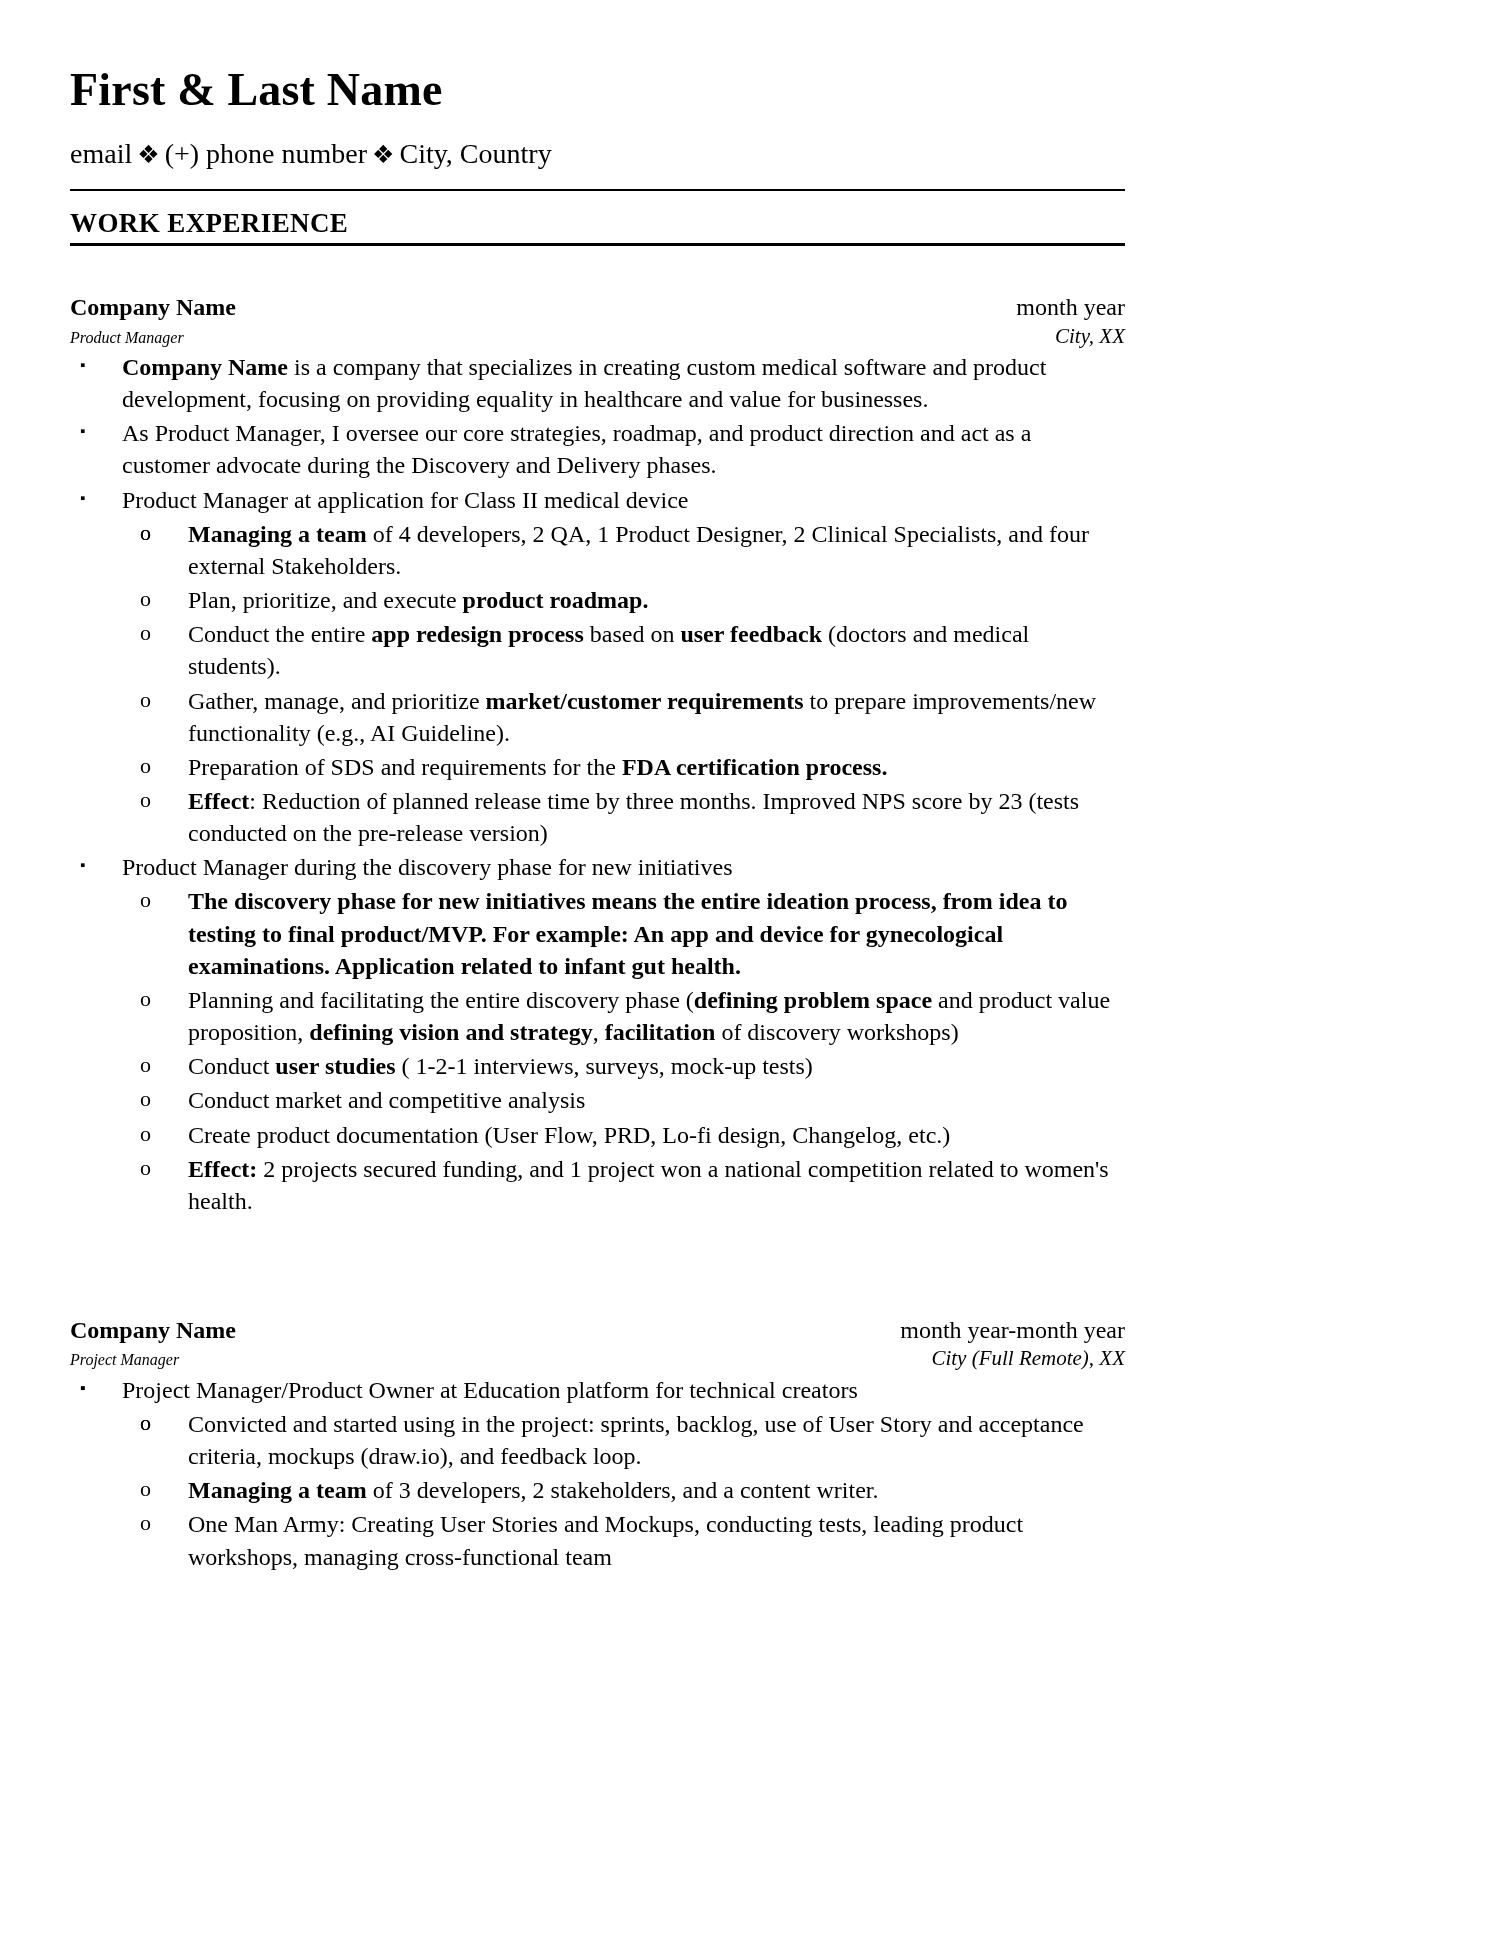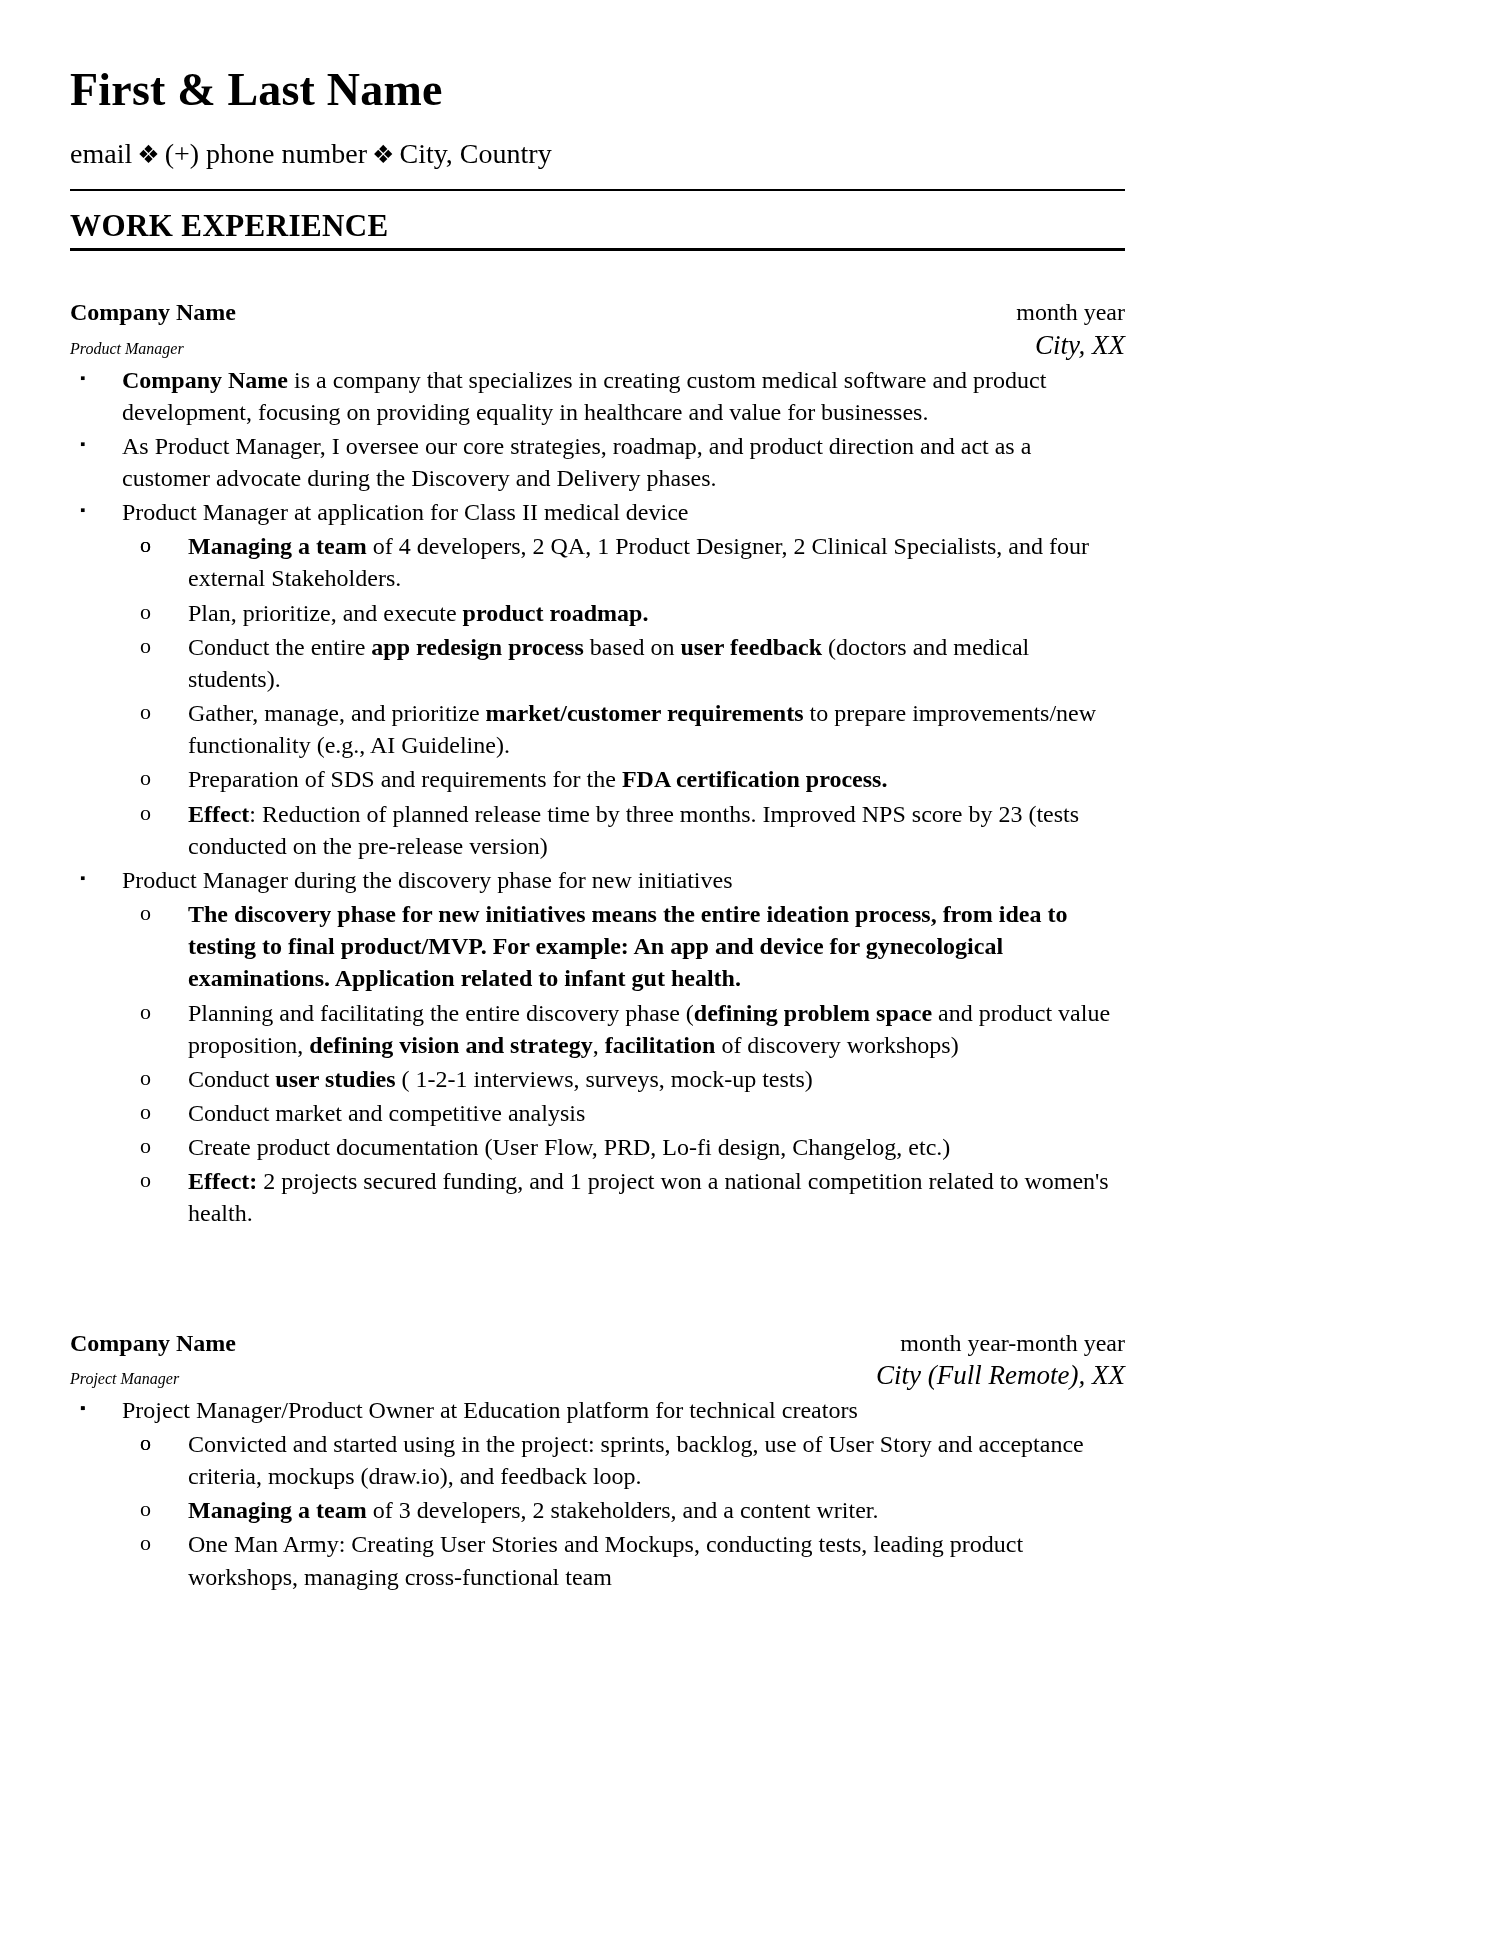--- a/index.html
+++ b/index.html
@@ -42,21 +42,21 @@
     border-bottom: 2px solid #000;
     margin-top: 18px;
   }
   .rule-head {
     border-bottom: 3px solid #000;
     margin-top: 3px;
   }
 
   
   .section-title {
-    font-size: 31px;
+    font-size: 27px;
     font-weight: bold;
     letter-spacing: 0.4px;
     margin: 17px 0 4px 0;
   }
 
   
   .job { margin-top: 26px; }
   .job.spaced { margin-top: 78px; }
   .job-row {
     display: flex;
@@ -73,21 +73,21 @@
     font-size: 24px;
     font-weight: normal;
     white-space: nowrap;
     margin-top: 20px;
   }
   .job-title {
     font-size: 16px;
     font-style: italic;
   }
   .job-location {
-    font-size: 27px;
+    font-size: 21px;
     font-style: italic;
     white-space: nowrap;
   }
 
   
   ul.lvl1 {
     list-style: none;
     margin: 2px 0 0 0;
     padding: 0;
   }

